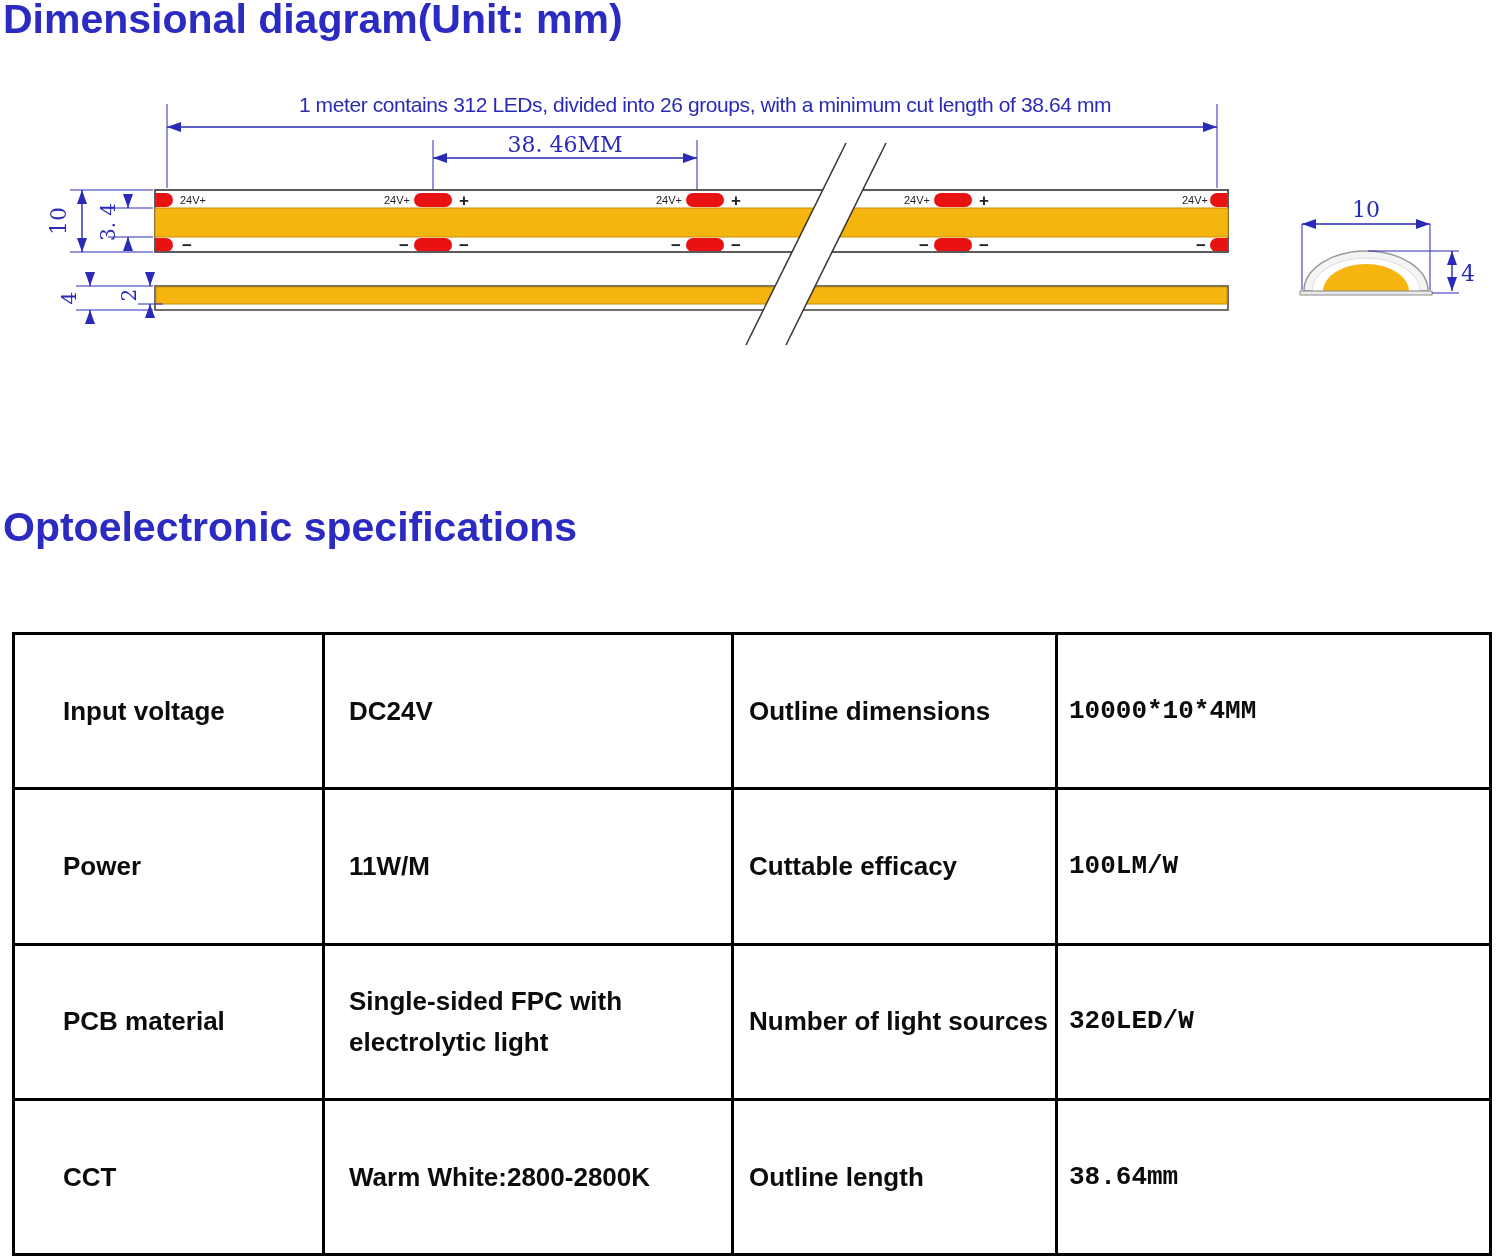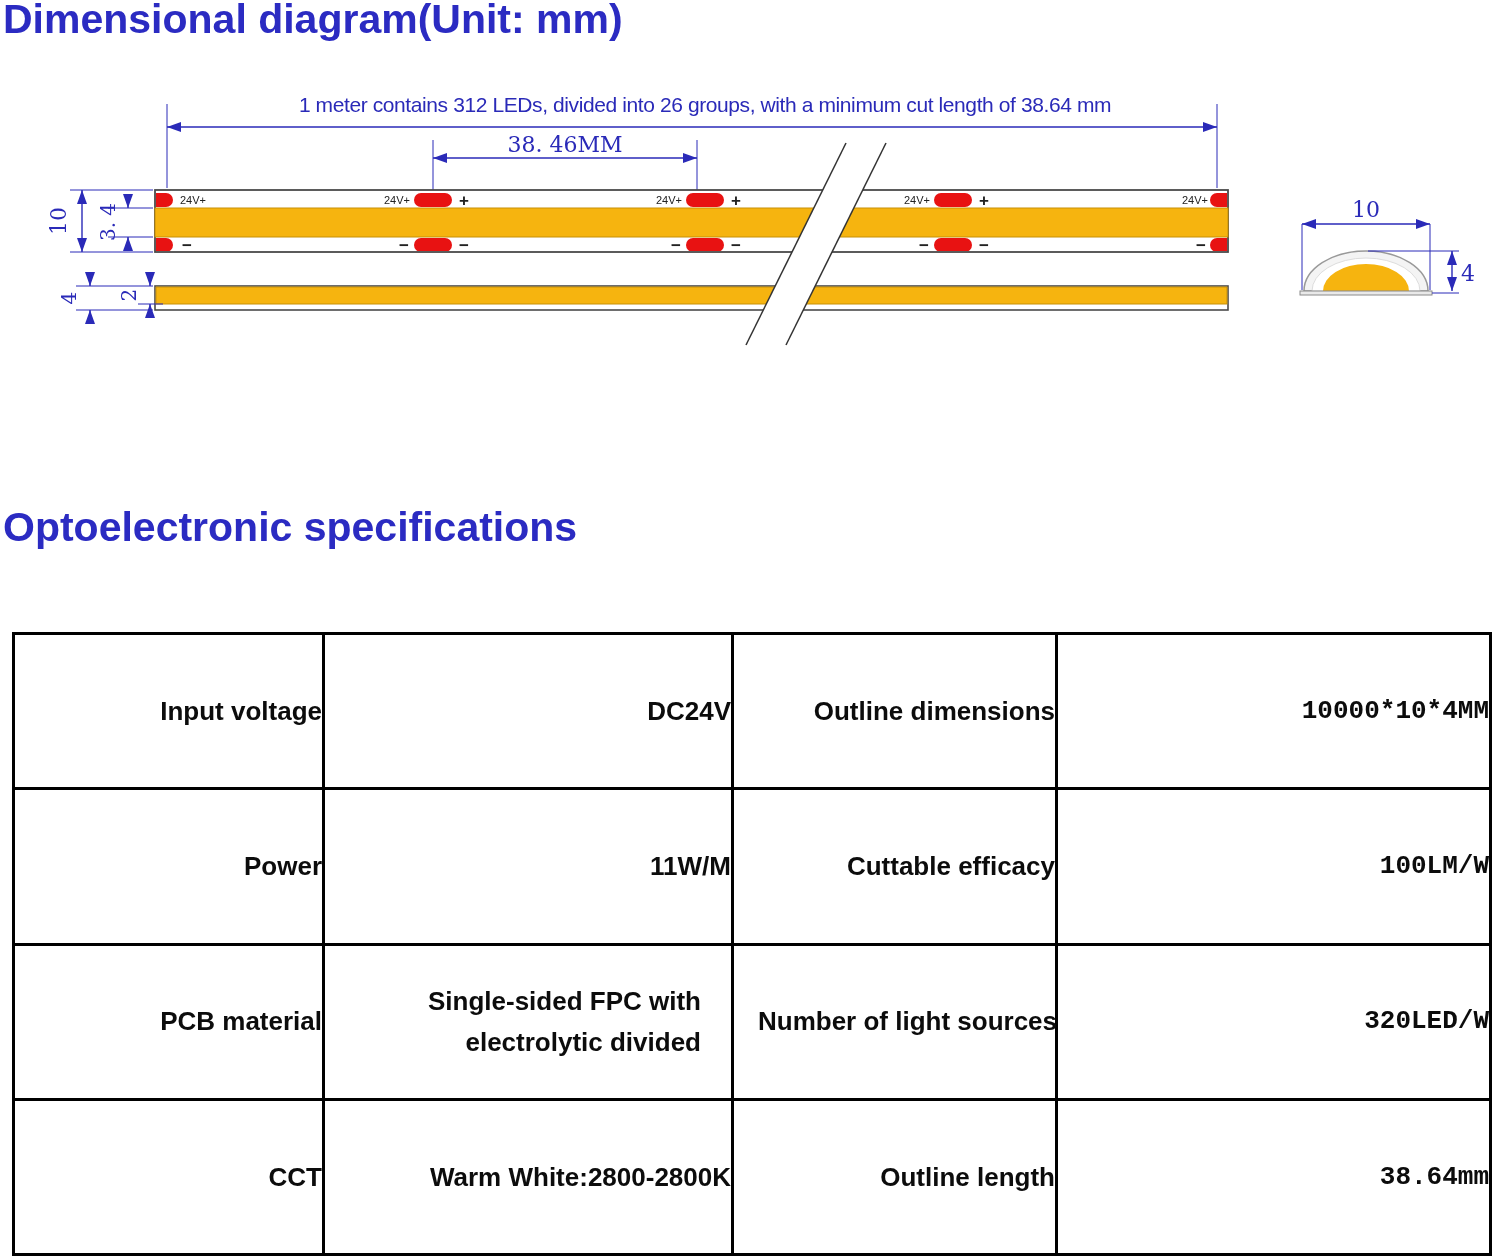--- a/index.html
+++ b/index.html
@@ -26,24 +26,24 @@
   }
   #spec-table td{
     border:3px solid #000;
     font-size:26px;font-weight:bold;color:#0c0c0c;
     vertical-align:middle;
     white-space:nowrap;
     overflow:visible;
     padding:0;
     line-height:1.55;
   }
-  #spec-table tr{height:104px;text-align:right;}
+  #spec-table tr{height:104px;}
   #spec-table td.c1{padding-left:48px;}
   #spec-table td.c2{padding-left:24px;}
-  #spec-table td.c3{padding-left:24px;}
+  #spec-table td.c3{padding-left:15px;}
   #spec-table td.c4{padding-left:11px;font-family:Liberation Mono, monospace;}
   #spec-table td.wrap{white-space:normal;padding-right:30px;}
   
   text{fill:#2A2AB8;}
   .note-text{font-family:"Liberation Sans",sans-serif;font-size:21px;letter-spacing:-0.4px;}
   .dim-num{font-family:"DejaVu Serif",serif;font-size:22px;}
   .dim-num-sm{font-family:"DejaVu Serif",serif;font-size:20px;}
   .pad-lab{font-family:"Liberation Sans",sans-serif;font-size:11px;fill:#222;}
   .sign-lab{font-family:"Liberation Sans",sans-serif;font-size:17px;fill:#222;font-weight:bold;}
   .dline{stroke:#2A2AB8;stroke-width:1.4;fill:none;}
@@ -171,21 +171,21 @@
       <td class="c4">10000*10*4MM</td>
     </tr>
     <tr>
       <td class="c1">Power</td>
       <td class="c2">11W/M</td>
       <td class="c3">Cuttable efficacy</td>
       <td class="c4">100LM/W</td>
     </tr>
     <tr>
       <td class="c1">PCB material</td>
-      <td class="c2 wrap">Single-sided FPC with electrolytic divided</td>
+      <td class="c2 wrap">Single-sided FPC with electrolytic light</td>
       <td class="c3">Number of light sources</td>
       <td class="c4">320LED/W</td>
     </tr>
     <tr>
       <td class="c1">CCT</td>
       <td class="c2">Warm White:2800-2800K</td>
       <td class="c3">Outline length</td>
       <td class="c4">38.64mm</td>
     </tr>
   </tbody>

